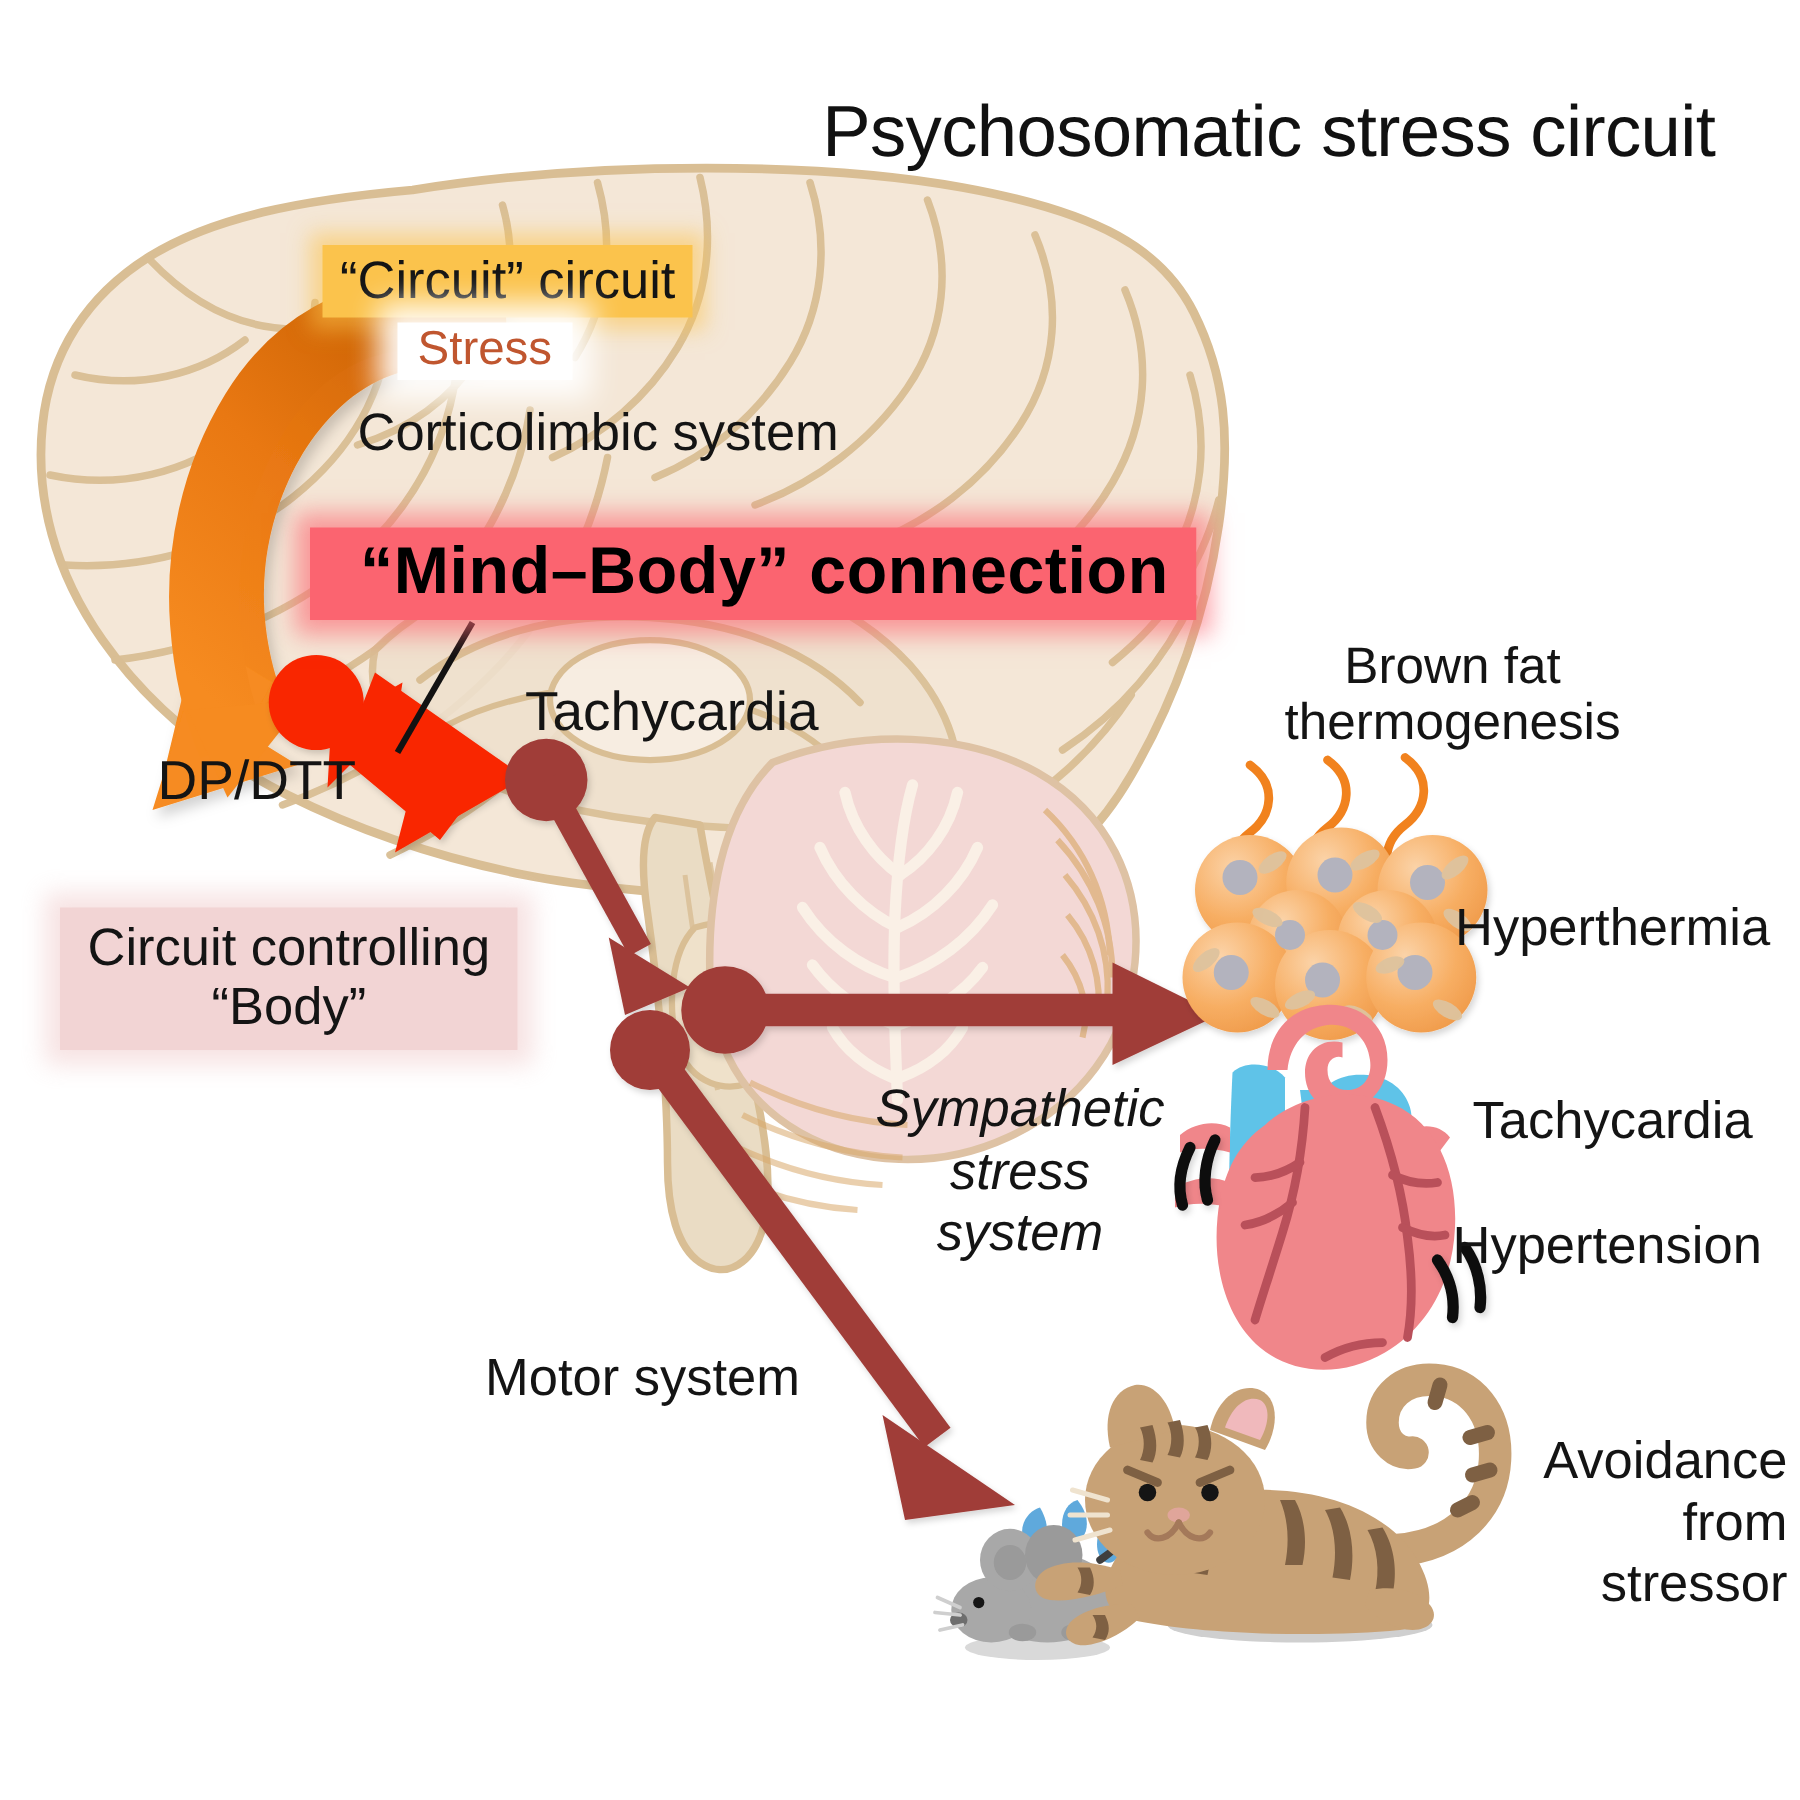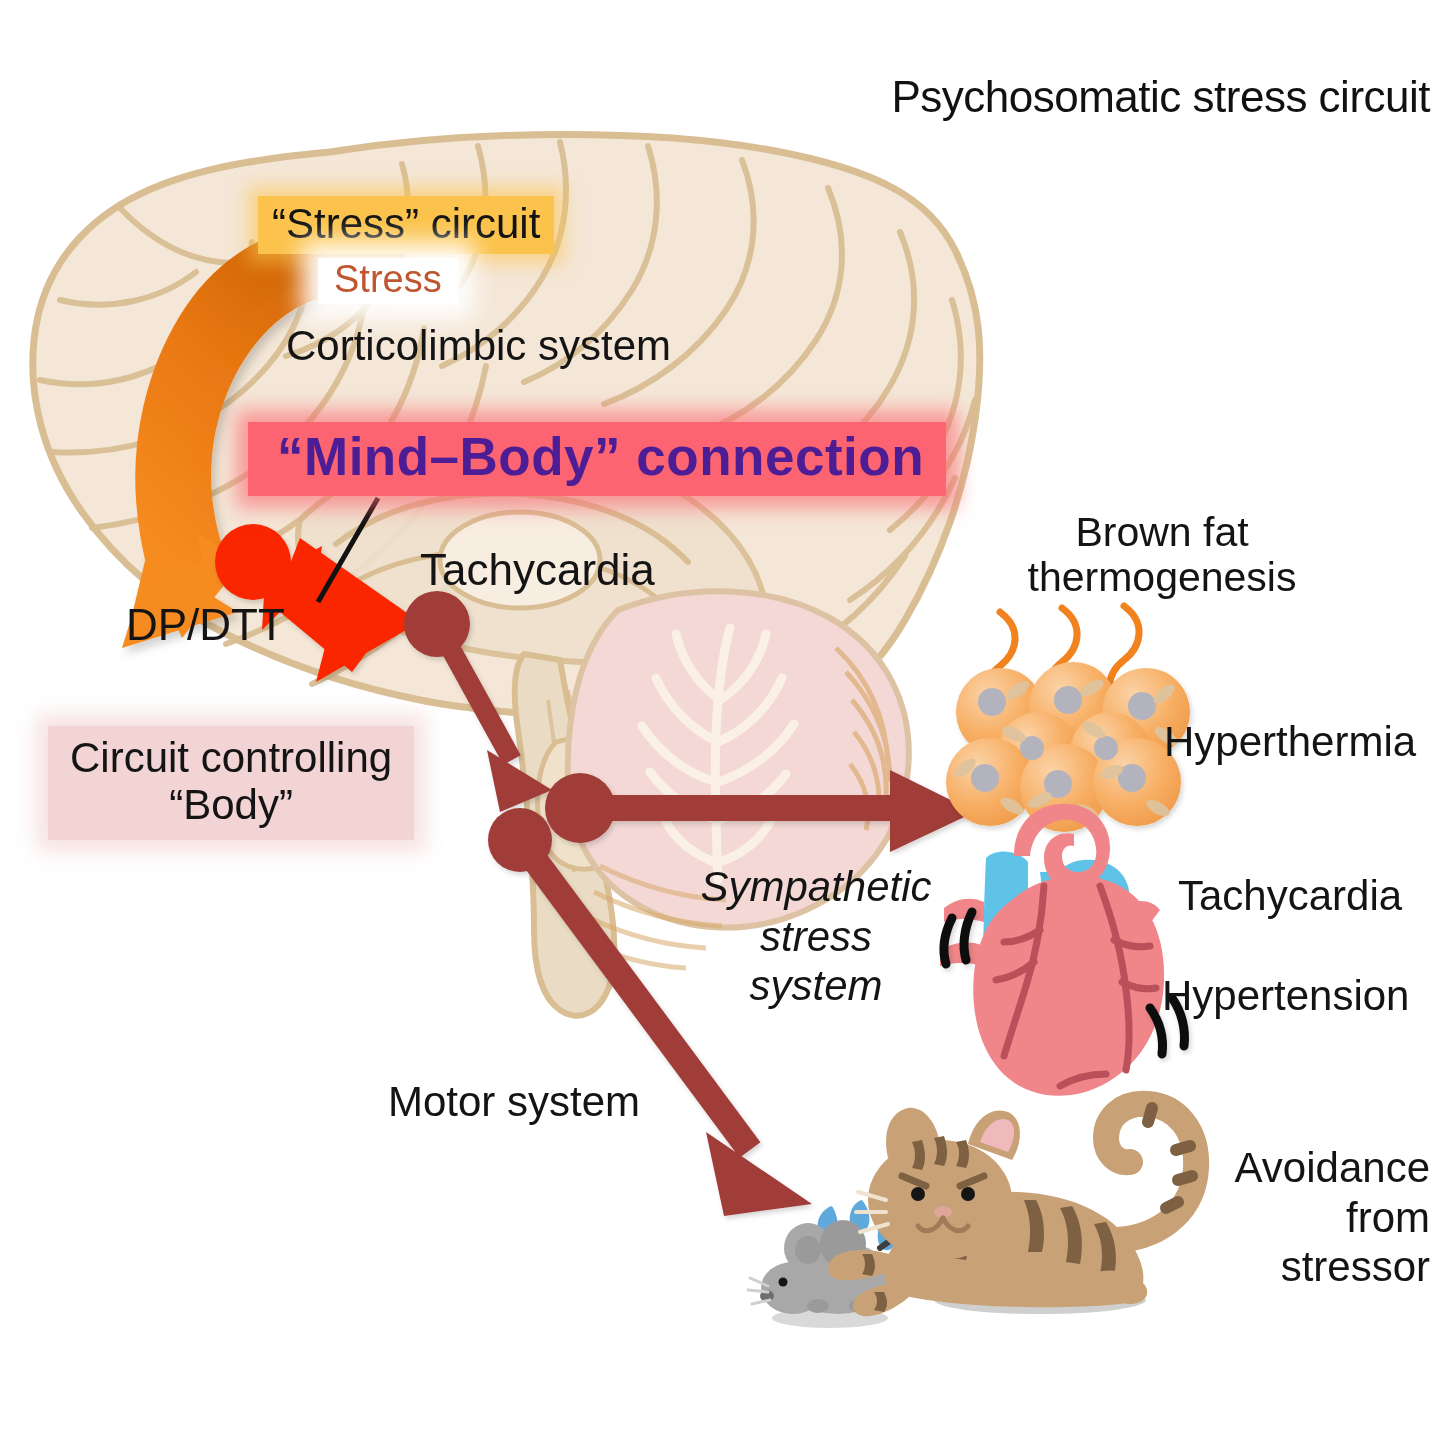--- a/index.html
+++ b/index.html
@@ -10,22 +10,22 @@
     color:#111111;
     overflow:hidden;
     position:relative;
   }
   #stage { position:absolute; inset:0; width:1440px; height:1440px; }
   .abs { position:absolute; }
 
   
   #title {
     left:600px; top:72px; width:830px;
-    font-size:44px; letter-spacing:-0.5px;
-    color:#111; text-align:right; white-space:nowrap;
+    font-size:58px; letter-spacing:-0.5px;
+    color:#111; text-align:center; white-space:nowrap;
   }
 
   
   .banner { white-space:nowrap; line-height:1.05; }
 
   #emotion-banner {
     left:258px; top:196px;
     background:#FBC34C;
     padding:6px 14px 8px 14px;
     font-size:42px; color:#141414;
@@ -38,22 +38,22 @@
     font-size:38px; color:#C0562F;
     box-shadow:0 0 22px 16px rgba(255,255,255,0.95);
   }
   #corticolimbic-label {
     left:286px; top:322px;
     font-size:42px; color:#141414;
   }
   #mindbody-banner {
     left:248px; top:422px;
     background:#FB6470;
-    padding:7px 22px 11px 29px;
-    font-size:53px; font-weight:bold; color:#4c1d95;
+    padding:7px 22px 11px 40px;
+    font-size:53px; font-weight:bold; color:#000000;
     letter-spacing:0.5px;
     box-shadow:0 0 18px 12px rgba(251,100,112,0.6);
   }
   #circuit-body-banner {
     left:48px; top:726px;
     background:#F2D4D4;
     padding:8px 22px 12px 22px;
     font-size:42px; color:#141414;
     text-align:center; line-height:1.12;
     box-shadow:0 0 18px 12px rgba(242,212,212,0.65);
@@ -413,21 +413,21 @@
       <g stroke="#EFE3CF" stroke-width="4" stroke-linecap="round" fill="none">
         <path d="M886,1200 L858,1192"></path>
         <path d="M886,1212 L856,1212"></path>
         <path d="M888,1224 L860,1232"></path>
       </g>
     </g>
   </svg>
 
   <div class="abs" id="title">Psychosomatic stress circuit</div>
 
-  <div class="abs banner" id="emotion-banner">“Stress” circuit</div>
+  <div class="abs banner" id="emotion-banner">“Circuit” circuit</div>
 
   <div class="abs banner" id="stress-label">Stress</div>
 
   <div class="abs plain" id="corticolimbic-label">Corticolimbic system</div>
 
   <div class="abs banner" id="mindbody-banner">“Mind–Body” connection</div>
 
   <div class="abs banner" id="circuit-body-banner">
     <span>Circuit controlling</span><br>
     <span>“Body”</span>

